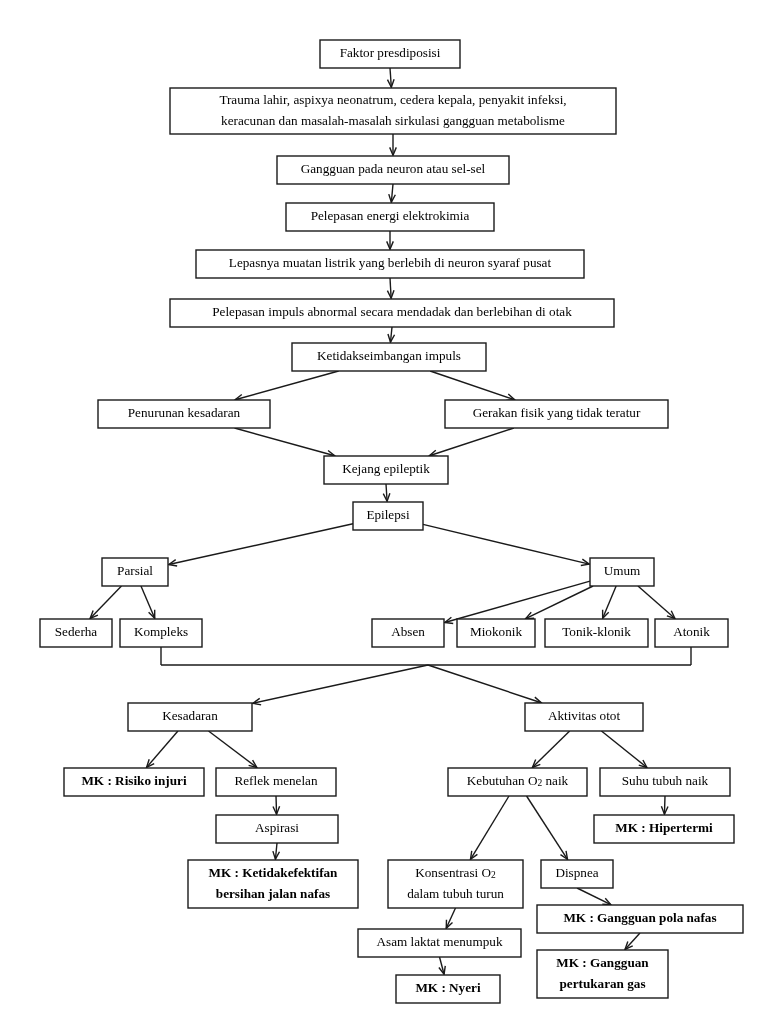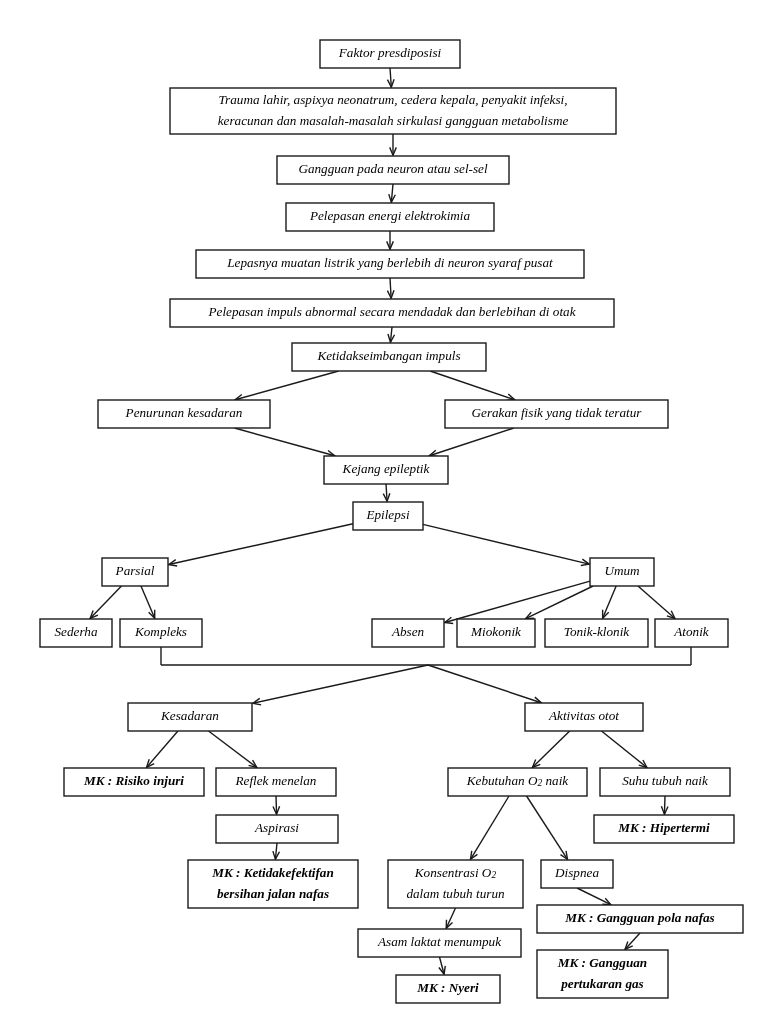--- a/index.html
+++ b/index.html
@@ -11,21 +11,20 @@
     width: 768px;
     height: 1024px;
     font-family: "Liberation Serif", "DejaVu Serif", serif;
     color: #000000;
     overflow: hidden;
   }
   #flowchart-root {
     position: relative;
     width: 768px;
     height: 1024px;
-    font-style: italic;
   }
   svg#flow-svg {
     position: absolute;
     left: 0;
     top: 0;
     width: 768px;
     height: 1024px;
   }
   .node-rect {
     fill: #ffffff;

